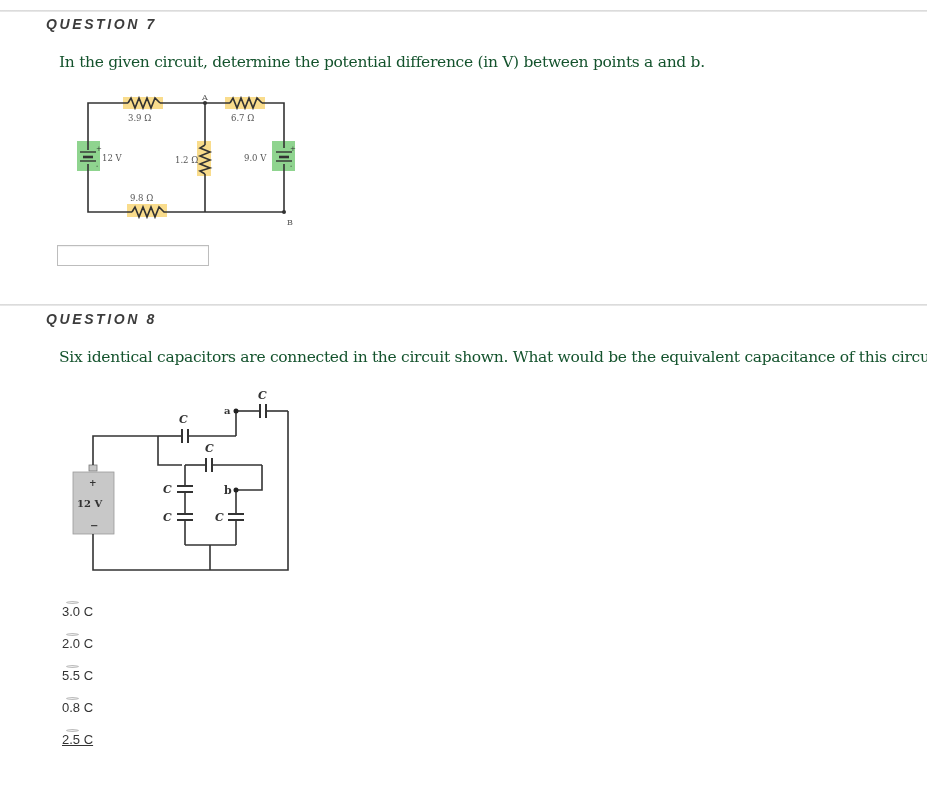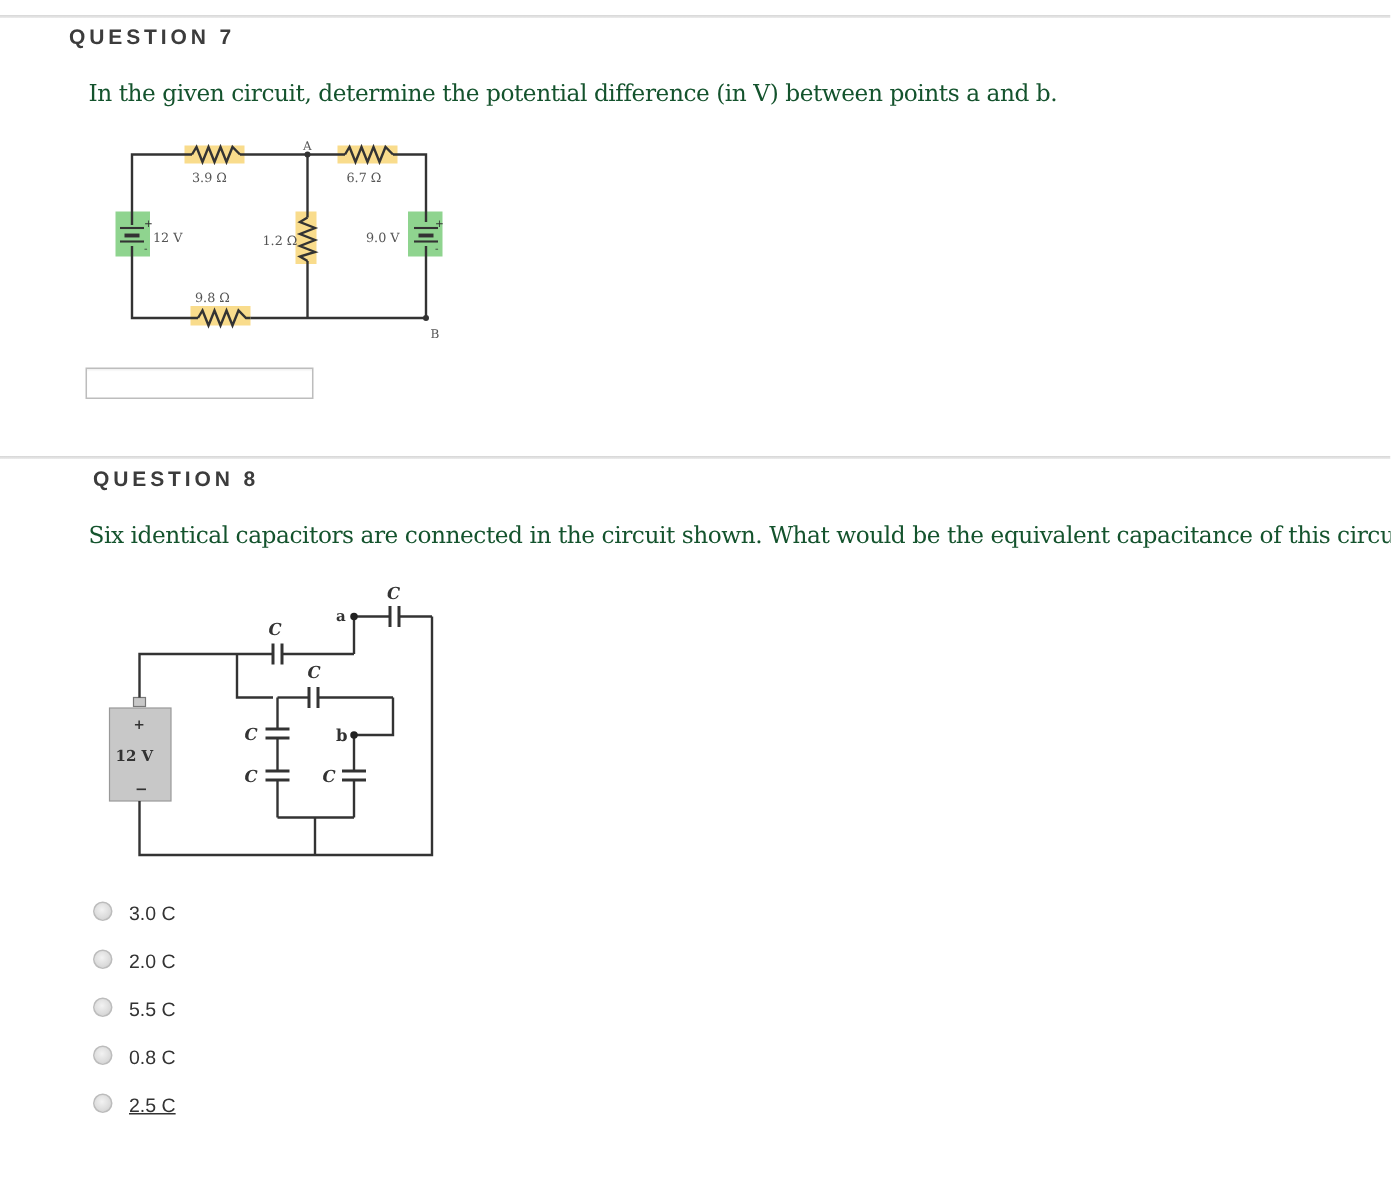--- a/index.html
+++ b/index.html
@@ -1,22 +1,22 @@
 <!DOCTYPE html>
 <html><head>
 <meta charset="utf-8">
 <style>
   html, body { margin: 0; padding: 0; background: #ffffff; }
   body { width: 927px; height: 792px; position: relative; overflow: hidden; font-family: "Liberation Sans", sans-serif; color: #333; }
   .divider { position: absolute; left: 0; width: 927px; height: 2px; background: linear-gradient(#d6d6d6, #ececec); }
-  .q-header { position: absolute; left: 46px; font-family: "Liberation Sans", sans-serif; font-weight: bold; font-size: 14px; letter-spacing: 2.6px; color: #3c3c3c; }
+  .q-header { position: absolute; left: 46px; font-family: "Liberation Sans", sans-serif; font-weight: bold; font-size: 14px; letter-spacing: 2.6px; color: #3c3c3c; font-style: italic; }
   .q-text { position: absolute; left: 59px; font-family: "DejaVu Serif", serif; font-size: 15.5px; color: #14532d; white-space: nowrap; letter-spacing: -0.3px; }
   .answer-input { position: absolute; left: 57px; top: 245px; width: 150px; height: 19px; border: 1px solid #bdbdbd; box-shadow: inset 0 1px 1px rgba(0,0,0,0.06); background: #fff; padding: 0; margin: 0; outline: none; }
   .figure { position: absolute; }
-  .opt { position: absolute; left: 62px; height: 18px; display: flex; cursor: pointer; }
+  .opt { position: absolute; left: 62px; height: 18px; display: flex; align-items: center; cursor: pointer; flex-direction: column; }
   .radio { width: 13px; height: 13px; border-radius: 50%; background: radial-gradient(circle at 45% 40%, #f2f2f2 0%, #dcdcdc 60%, #c8c8c8 100%); border: 1px solid #bcbcbc; box-sizing: border-box; margin-right: 11px; }
   .opt-label { font-family: "Liberation Sans", sans-serif; font-size: 13px; color: #333; }
   svg text { font-family: "DejaVu Serif", serif; }
 </style>
 </head>
 <body>
 
 <div class="divider" style="top:10px;"></div>
 <div class="q-header" style="top:16px;">QUESTION 7</div>
 <div class="q-text" style="top:53px;">In the given circuit, determine the potential difference (in V) between points a and b.</div>
@@ -68,21 +68,21 @@
     <text x="24" y="59" font-size="7" fill="#333">+</text>
     <text x="24" y="76" font-size="7" fill="#333">-</text>
     <text x="218" y="59" font-size="7" fill="#333">+</text>
     <text x="218" y="76" font-size="7" fill="#333">-</text>
   </svg>
 </div>
 
 <input class="answer-input" type="text" placeholder="" style="">
 
 <div class="divider" style="top:304px;"></div>
-<div class="q-header" style="top:311px;margin-left:16px;">QUESTION 8</div>
+<div class="q-header" style="top:311px;">QUESTION 8</div>
 <div class="q-text" style="top:348px;">Six identical capacitors are connected in the circuit shown. What would be the equivalent capacitance of this circuit?</div>
 
 <div class="figure" style="left:60px; top:380px; width:240px; height:210px;">
   <svg width="240" height="210" viewBox="0 0 240 210">
 
     <rect x="29" y="85" width="8" height="6" fill="#c8c8c8" stroke="#777" stroke-width="0.8"></rect>
     <rect x="13" y="92" width="41" height="62" fill="#c8c8c8" stroke="#999" stroke-width="0.8"></rect>
     <text x="29" y="106" font-size="9" font-weight="bold" fill="#333">+</text>
     <text x="17" y="127" font-size="10" font-weight="bold" fill="#333">12 V</text>
     <text x="30" y="149" font-size="10" font-weight="bold" fill="#333">−</text>

